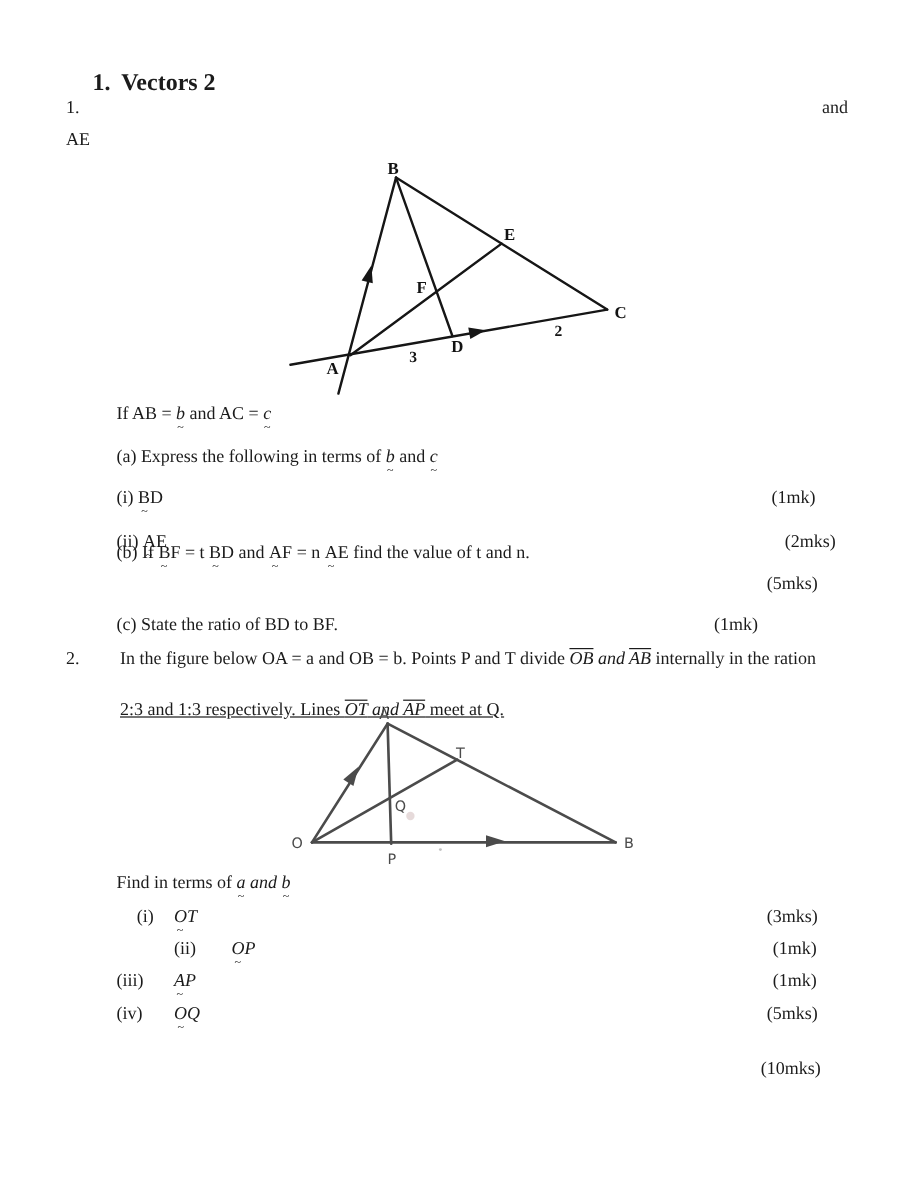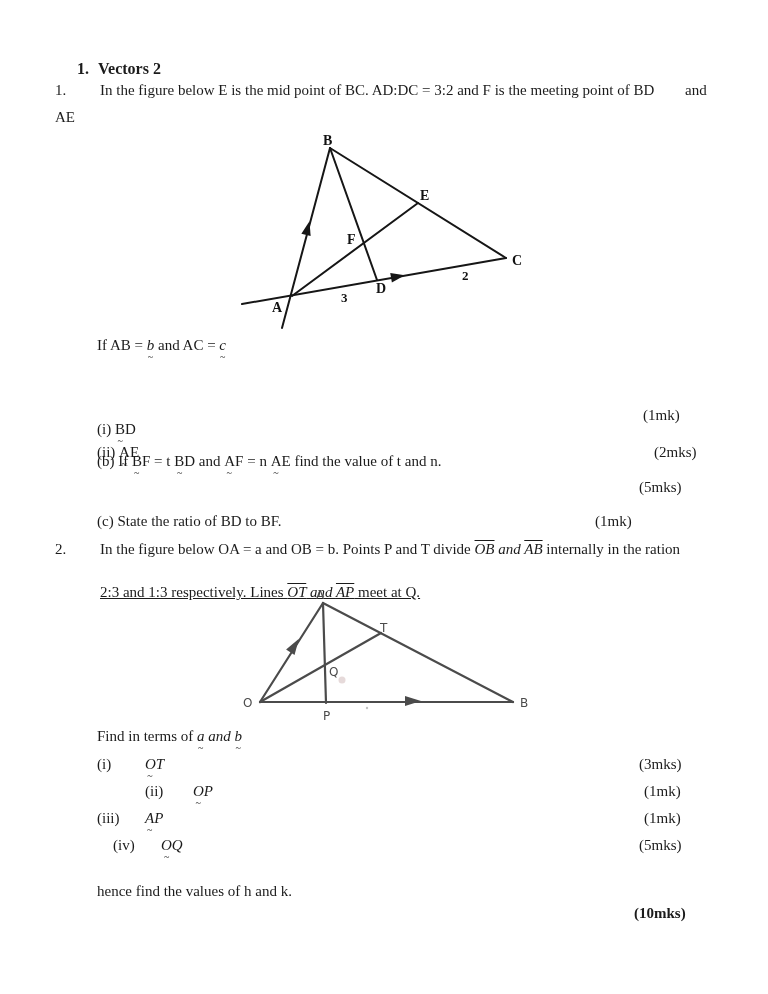--- a/index.html
+++ b/index.html
@@ -1,21 +1,21 @@
 <!DOCTYPE html>
 <html><head>
 <meta charset="utf-8">
 <style>
   html,body{margin:0;padding:0;background:#fff;}
   #page{position:relative;width:768px;height:994px;background:#ffffff;overflow:hidden;
         font-family:"Liberation Serif","DejaVu Serif",serif;color:#1b1b1b;font-size:15px;line-height:18px;}
   .abs{position:absolute;white-space:nowrap;}
   .it{font-style:italic;}
   .ol{text-decoration:overline;}
-  .title{font-size:16px;font-weight:bold;}
+  .title{font-size:20px;font-weight:bold;}
   .title .num{margin-right:9px;}
   .vec{position:relative;display:inline-block;}
   .vec::after{content:"~";position:absolute;bottom:-8px;font-size:10px;font-style:normal;color:#1b1b1b;line-height:10px;}
   .vec1::after{left:50%;transform:translateX(-50%);}
   .vec2::after{left:26%;transform:translateX(-50%);}
   .qnum-col{display:inline-block;width:48px;}
   svg text{font-family:"Liberation Serif","DejaVu Serif",serif;}
   .fig1-label{font-size:14px;font-weight:bold;fill:#121212;}
   .fig1-num{font-size:13px;font-weight:bold;fill:#121212;}
   .fig2-label{font-family:"DejaVu Sans",sans-serif;font-size:12px;fill:#4b4b4b;}
@@ -23,21 +23,20 @@
 </head>
 <body>
 
 <div id="page">
 
   <div class="abs title" style="left:77px;top:60px;">
     <span class="num">1.</span><span>Vectors 2</span>
   </div>
 
   <div class="abs" style="left:55px;top:81px;">1.</div>
-  <div class="abs" style="left:100px;top:81px;">In the figure below E is the mid point of BC. AD:DC = 3:2 and F is the meeting point of BD</div>
   <div class="abs" style="left:685px;top:81px;">and</div>
   <div class="abs" style="left:55px;top:108px;">AE</div>
 
   <svg class="abs" style="left:240px;top:128px;" width="300" height="208" viewBox="0 0 300 208">
     <g stroke="#161616" stroke-width="2" stroke-linecap="round">
       <line x1="90" y1="20" x2="42" y2="200"></line>
       <line x1="2" y1="176" x2="266" y2="130"></line>
       <line x1="90" y1="20" x2="266" y2="130"></line>
       <line x1="90" y1="20" x2="137" y2="152"></line>
       <line x1="52" y1="168" x2="178" y2="75"></line>
@@ -53,22 +52,25 @@
     <text class="fig1-label" x="136" y="165">D</text>
     <text class="fig1-label" x="32" y="184">A</text>
     <text class="fig1-num" x="101" y="174">3</text>
     <text class="fig1-num" x="222" y="152">2</text>
   </svg>
 
   <div class="abs" style="left:97px;top:336px;">
     <span>If AB = </span><span class="it vec vec1">b</span><span>  and AC = </span><span class="it vec vec1">c</span>
   </div>
 
+  <div class="abs" style="left:97px;top:372px;">
+    <span>(a) Express the following in terms of </span><span class="it vec vec1">b</span><span>  and </span><span class="it vec vec1">c</span>
+  </div>
 
-  <div class="abs" style="left:97px;top:420px;">
+  <div class="abs" style="left:97px;top:406px;">
     <span>(i) </span><span class="vec vec2">BD</span>
   </div>
   <div class="abs" style="left:643px;top:406px;">(1mk)</div>
 
   <div class="abs" style="left:97px;top:443px;">
     <span>(ii) </span><span class="vec vec2">AE</span>
   </div>
   <div class="abs" style="left:640px;top:443px;margin-left:14px;">(2mks)</div>
 
   <div class="abs" style="left:97px;top:452px;">
@@ -106,36 +108,35 @@
     <text class="fig2-label" x="89" y="91">Q</text>
     <text class="fig2-label" x="3" y="122">O</text>
     <text class="fig2-label" x="83" y="135">P</text>
     <text class="fig2-label" x="280" y="122">B</text>
   </svg>
 
   <div class="abs" style="left:97px;top:727px;">
     <span>Find in terms of  </span><span class="it vec vec1">a</span><span class="it"> and </span><span class="it vec vec1">b</span>
   </div>
 
-  <div class="abs" style="left:97px;top:755px;">
+  <div class="abs" style="left:97px;top:755px;text-align:center;">
     <span class="qnum-col">(i)</span><span class="it vec vec2">OT</span>
   </div>
   <div class="abs" style="left:639px;top:755px;font-family:Liberation Serif, serif;">(3mks)</div>
 
   <div class="abs" style="left:97px;top:782px;margin-left:48px;">
     <span class="qnum-col">(ii)</span><span class="it vec vec2">OP</span>
   </div>
   <div class="abs" style="left:644px;top:782px;">(1mk)</div>
 
   <div class="abs" style="left:97px;top:809px;">
     <span class="qnum-col">(iii)</span><span class="it vec vec2">AP</span>
   </div>
   <div class="abs" style="left:644px;top:809px;">(1mk)</div>
 
-  <div class="abs" style="left:113px;top:836px;text-decoration:underline;">
+  <div class="abs" style="left:97px;top:836px;text-decoration:underline;">
     <span class="qnum-col">(iv)</span><span class="it vec vec2">OQ</span>
   </div>
   <div class="abs" style="left:639px;top:836px;">(5mks)</div>
 
-  <div class="abs" style="left:97px;top:882px;">hence find the values of h and k.</div>
-  <div class="abs" style="left:634px;top:904px;font-weight:bold;">(10mks)</div>
+  <div class="abs" style="left:634px;top:882px;">(10mks)</div>
 
 </div>
 
 </body></html>

